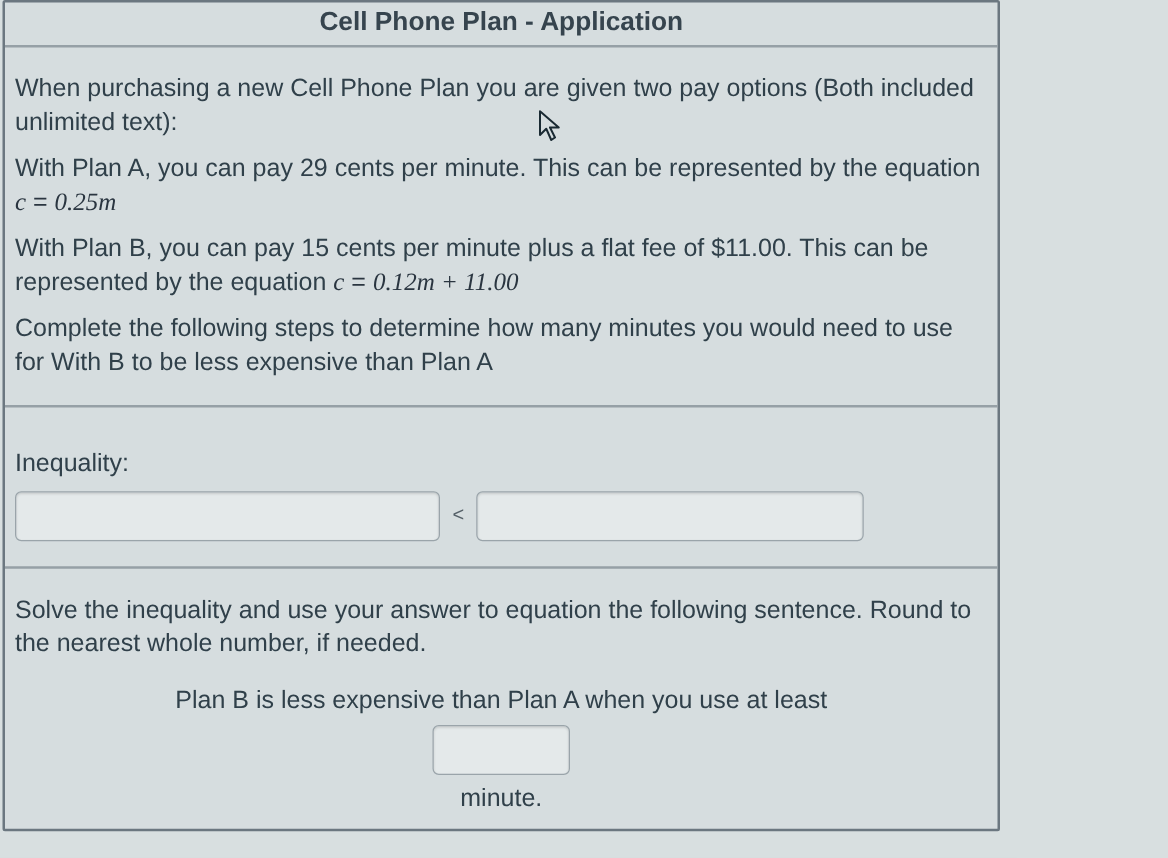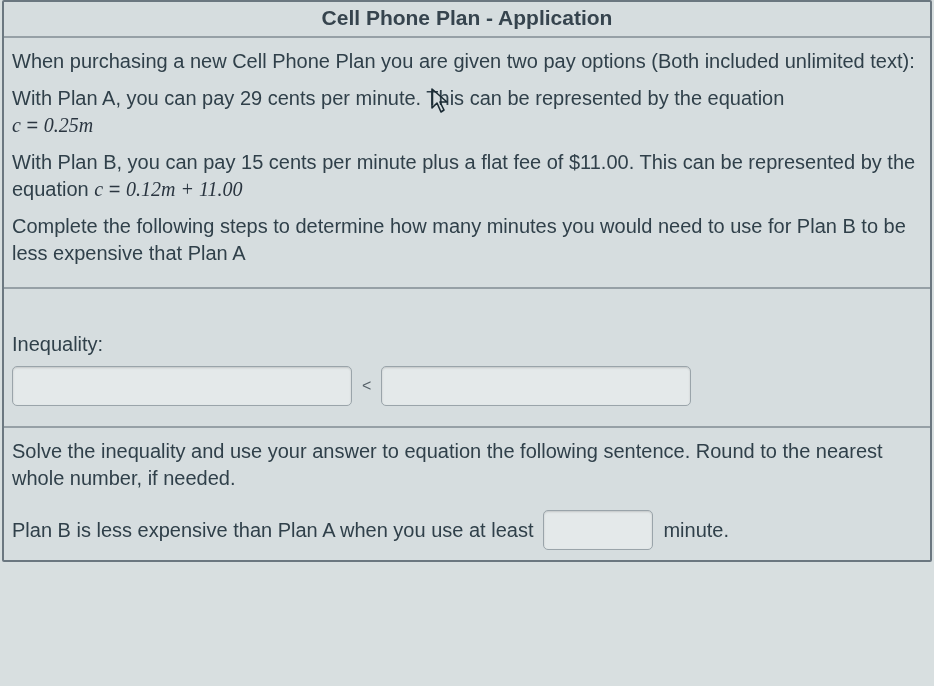--- a/index.html
+++ b/index.html
@@ -9,34 +9,34 @@
     background: #d8dfe0;
     font-family: 'Lucida Sans', 'Trebuchet MS', Verdana, sans-serif;
     color: #2a3540;
     position: relative;
     overflow: hidden;
   }
   .outer {
     border: 2px solid #6b7780;
     border-radius: 2px;
     background: #d6dddf;
-    width: 930px;
+    width: 798px;
     margin: 0 2px;
   }
   .title-cell {
     text-align: center;
     font-weight: bold;
     font-size: 21px;
     color: #36444e;
     padding: 4px 0 6px 0;
     border-bottom: 2px solid #96a0a6;
   }
   .section {
     border-bottom: 2px solid #96a0a6;
-    padding: 10px 8px 10px 8px;
+    padding: 20px 8px 10px 8px;
     font-size: 20px;
     line-height: 1.35;
     color: #30404a;
   }
   .section:last-child { border-bottom: none; }
   .intro p { margin-bottom: 10px; }
   .math-var { font-style: italic; font-family: Georgia, 'Times New Roman', serif; }
   .eq { color: #2a3540; }
   .row-inputs {
     display: flex;
@@ -51,29 +51,29 @@
     border-radius: 5px;
     background: #e4e9ea;
     font-size: 18px;
     padding: 0 8px;
     box-shadow: inset 0 1px 2px rgba(0,0,0,0.15);
   }
   .in-left { width: 340px; }
   .in-right { width: 310px; }
   .in-small { width: 110px; display:inline-block; vertical-align: middle; margin: 0 4px;}
   .lt { font-size: 16px; color: #556068; }
-  .ineq-label { margin: 32px 0 8px 0; }
+  .ineq-label { margin: 12px 0 8px 0; }
   .cursor {
     position: absolute;
     left: 430px;
     top: 88px;
     pointer-events: none;
   }
   .cursor svg { width: 22px; height: 28px; }
-  .sentence { display: flex; flex-wrap: wrap; align-items: center; gap: 6px; margin-top: 18px;}
+  .sentence { display: flex; flex-wrap: wrap; align-items: center; gap: 6px; margin-top: 18px; flex-direction: column;}
 </style>
 </head>
 <body>
 
 <div class="outer">
 
   <div class="title-cell">Cell Phone Plan - Application</div>
 
   <div class="section intro">
     <p>When purchasing a new Cell Phone Plan you are given two pay options (Both included unlimited text):</p>
@@ -85,21 +85,21 @@
       </span>
     </p>
 
     <p>
       <span>With Plan B, you can pay 15 cents per minute plus a flat fee of $11.00. This can be represented by the equation </span>
       <span class="eq">
         <span class="math-var">c</span><span> = </span><span class="math-var">0.12m + 11.00</span>
       </span>
     </p>
 
-    <p>Complete the following steps to determine how many minutes you would need to use for Plan B to be less expensive that Plan A</p>
+    <p>Complete the following steps to determine how many minutes you would need to use for With B to be less expensive than Plan A</p>
   </div>
 
   <div class="section">
     <div class="ineq-label">Inequality:</div>
     <div class="row-inputs">
       <input type="text" class="in-left" value="" style="">
       <span class="lt">&lt;</span>
       <input type="text" class="in-right" value="" style="">
     </div>
   </div>

